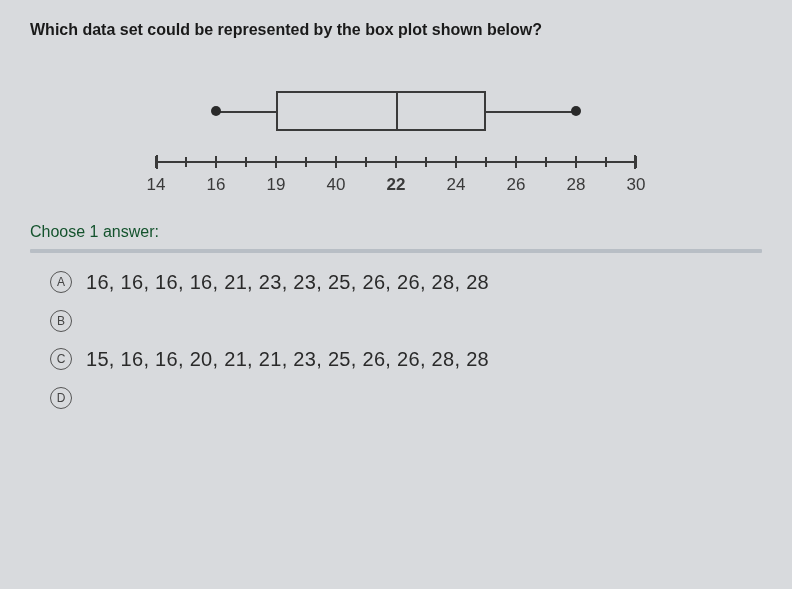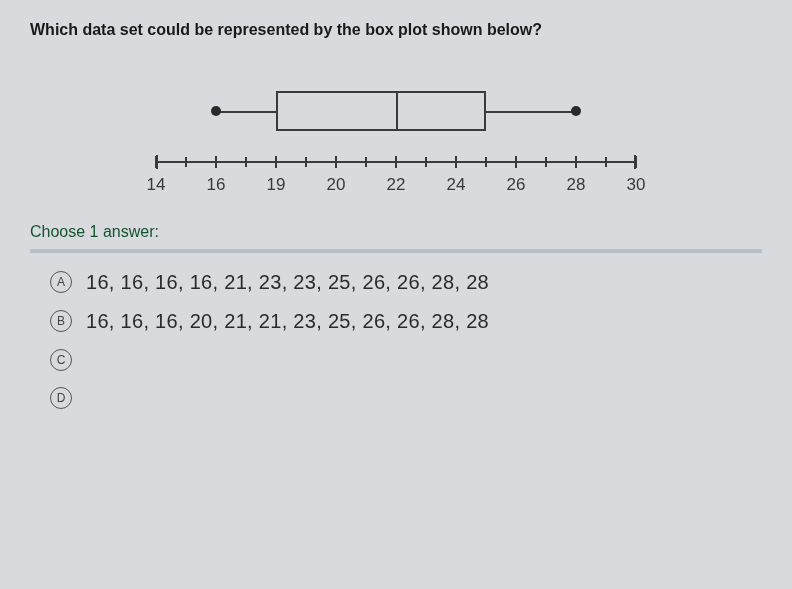--- a/index.html
+++ b/index.html
@@ -159,23 +159,23 @@
       <div class="tick" style="left: 68.75%; height: 10px; top: -4px;"></div>
       <div class="tick" style="left: 81.25%; height: 10px; top: -4px;"></div>
       <div class="tick" style="left: 93.75%; height: 10px; top: -4px;"></div>
       <div class="tick" style="left: 0%;"></div>
       <div class="tick-label" style="left: 0%;">14</div>
       <div class="tick" style="left: 12.5%;"></div>
       <div class="tick-label" style="left: 12.5%;">16</div>
       <div class="tick" style="left: 25%;"></div>
       <div class="tick-label" style="left: 25%;">19</div>
       <div class="tick" style="left: 37.5%;"></div>
-      <div class="tick-label" style="left: 37.5%;">20</div>
+      <div class="tick-label" style="left: 37.5%;">40</div>
       <div class="tick" style="left: 50%;"></div>
-      <div class="tick-label" style="left: 50%;">22</div>
+      <div class="tick-label" style="left: 50%; font-weight: bold;">22</div>
       <div class="tick" style="left: 62.5%;"></div>
       <div class="tick-label" style="left: 62.5%;">24</div>
       <div class="tick" style="left: 75%;"></div>
       <div class="tick-label" style="left: 75%;">26</div>
       <div class="tick" style="left: 87.5%;"></div>
       <div class="tick-label" style="left: 87.5%;">28</div>
       <div class="tick" style="left: 100%;"></div>
       <div class="tick-label" style="left: 100%;">30</div>
     </div>
 </div>
@@ -183,21 +183,21 @@
 <div class="instruction">Choose 1 answer:</div>
 <div class="divider"></div>
 
 <div class="choices" id="choices">
     <div class="choice">
       <div class="choice-letter">A</div>
       <div class="choice-text">16, 16, 16, 16, 21, 23, 23, 25, 26, 26, 28, 28</div>
     </div>
     <div class="choice">
       <div class="choice-letter">B</div>
-      <div class="choice-text">16, 16, 16, 20, 21, 21, 23, 25, 26, 26, 28, 28</div>
     </div>
     <div class="choice">
       <div class="choice-letter">C</div>
+      <div class="choice-text">15, 16, 16, 20, 21, 21, 23, 25, 26, 26, 28, 28</div>
     </div>
     <div class="choice">
       <div class="choice-letter">D</div>
     </div>
   </div>
 
 </body></html>

